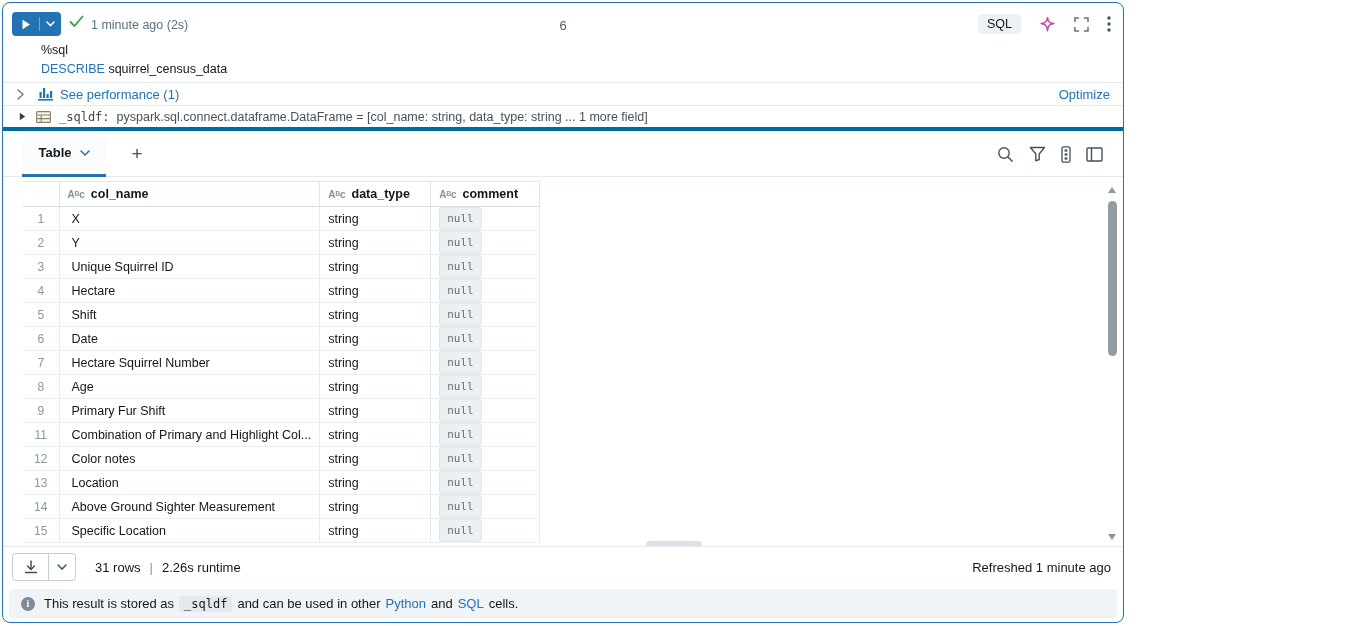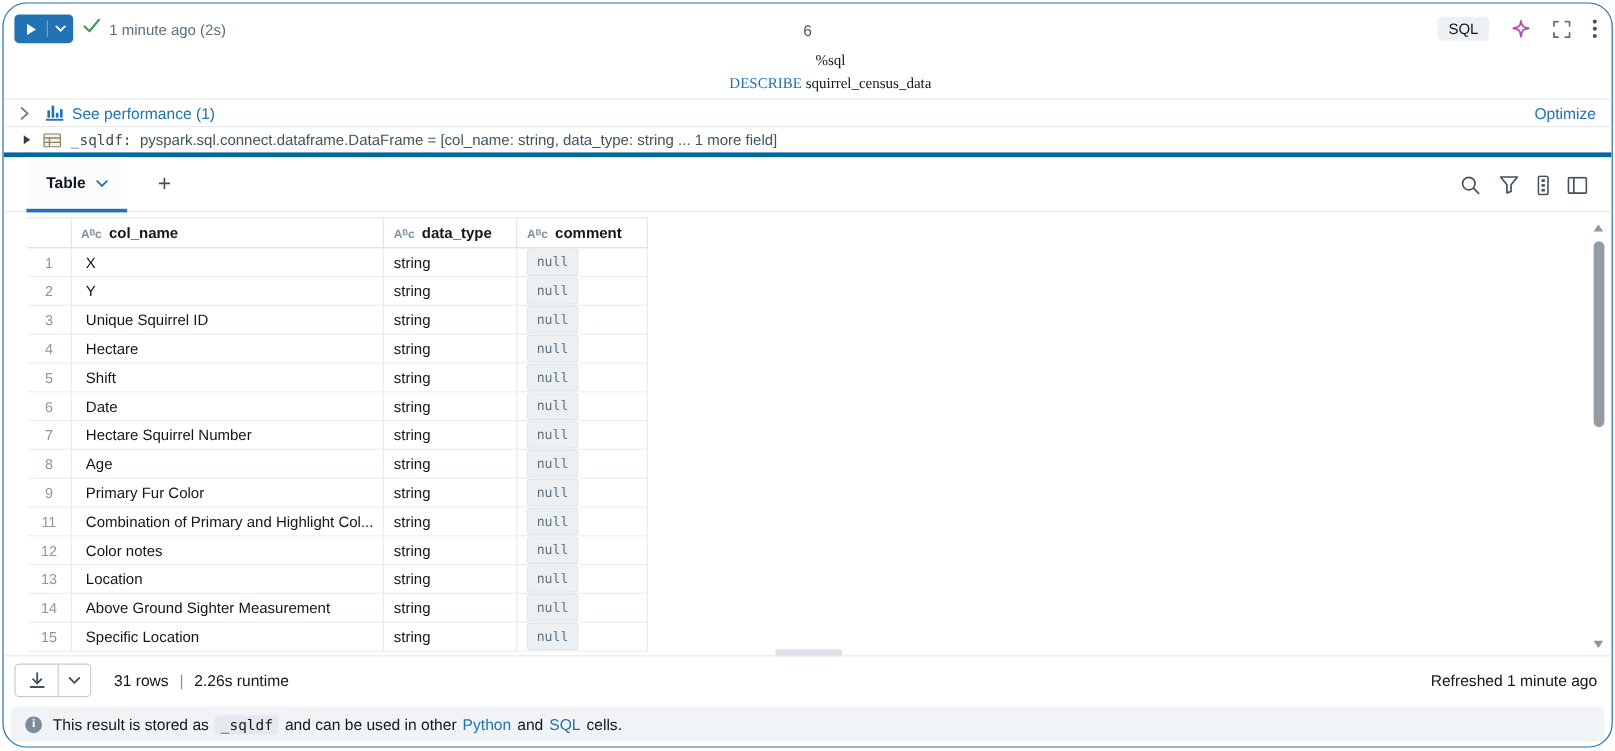--- a/index.html
+++ b/index.html
@@ -1,35 +1,35 @@
 <!DOCTYPE html>
 <html><head>
 <meta charset="utf-8">
 <style>
   * { box-sizing: border-box; margin: 0; padding: 0; }
   html,body { width:1346px; height:626px; background:#fff; font-family:"Liberation Sans", sans-serif; }
   .cell {
-    position:absolute; left:2px; top:2px; width:1342px; height:621px;
-    border:1px solid #2272b4; border-radius:20px; background:#fff; overflow:hidden;
+    position:absolute; left:2px; top:2px; width:1122px; height:621px;
+    border:1px solid #2272b4; border-radius:8px; background:#fff; overflow:hidden;
   }
   
   .cell-header { position:absolute; top:0; left:0; right:0; height:38px; }
   .run-btn { position:absolute; left:9px; top:9px; width:49px; height:24px; background:#2272b4; border-radius:4px; display:flex; align-items:center; cursor:pointer; }
   .run-play { width:27px; display:flex; justify-content:center; align-items:center; }
   .run-divider { width:1px; height:14px; background:rgba(255,255,255,0.35); }
   .run-caret { width:20px; display:flex; justify-content:center; align-items:center; }
   .check-wrap { position:absolute; left:66px; top:12px; }
   .run-status { position:absolute; left:88px; top:15px; font-size:12.5px; color:#5a6f7f; }
   .cell-number { position:absolute; left:50%; top:15px; transform:translateX(-50%); font-size:13px; color:#4a5b68; }
   .header-right { position:absolute; right:12px; top:9px; height:24px; display:flex; align-items:center; gap:18px; }
   .lang-badge { background:#eef1f3; border-radius:4px; padding:3px 9px; font-size:12.5px; color:#11171c; cursor:pointer; }
   .icon-btn { display:flex; align-items:center; justify-content:center; cursor:pointer; }
   
   .code-area { position:absolute; top:38px; left:0; right:0; height:41px; cursor:text; }
-  .code-line { font-family:Liberation Serif, serif; font-size:12.5px; line-height:19px; color:#11171c; padding-left:38px; white-space:pre;text-align:center; }
+  .code-line { font-family:Liberation Sans, sans-serif; font-size:12.5px; line-height:19px; color:#11171c; padding-left:38px; white-space:pre; }
   .kw { color:#2272b4; }
   
   .perf-row { position:absolute; top:79px; left:0; right:0; height:23px; border-top:1px solid #e7eaec; display:flex; align-items:center; }
   .perf-expander { margin-left:14px; color:#6b7d8a; cursor:pointer; display:flex; }
   .perf-chart-icon { margin-left:14px; display:flex; }
   .perf-link { margin-left:7px; color:#2272b4; font-size:13px; cursor:pointer; }
   .optimize-link { position:absolute; right:13px; color:#2272b4; font-size:13px; cursor:pointer; }
   
   .sqldf-row { position:absolute; top:102px; left:0; right:0; height:22px; border-top:1px solid #e7eaec; display:flex; align-items:center; font-size:12.5px; }
   .sqldf-expander { margin-left:16px; display:flex; cursor:pointer; }
@@ -280,21 +280,21 @@
 
   <tr>
     <td class="num">8</td>
     <td class="name-cell">Age</td>
     <td>string</td>
     <td><span class="null-badge">null</span></td>
   </tr>
 
   <tr>
     <td class="num">9</td>
-    <td class="name-cell">Primary Fur Color</td>
+    <td class="name-cell">Primary Fur Shift</td>
     <td>string</td>
     <td><span class="null-badge">null</span></td>
   </tr>
 
 
   <tr>
     <td class="num">11</td>
     <td class="name-cell">Combination of Primary and Highlight Col...</td>
     <td>string</td>
     <td><span class="null-badge">null</span></td>

